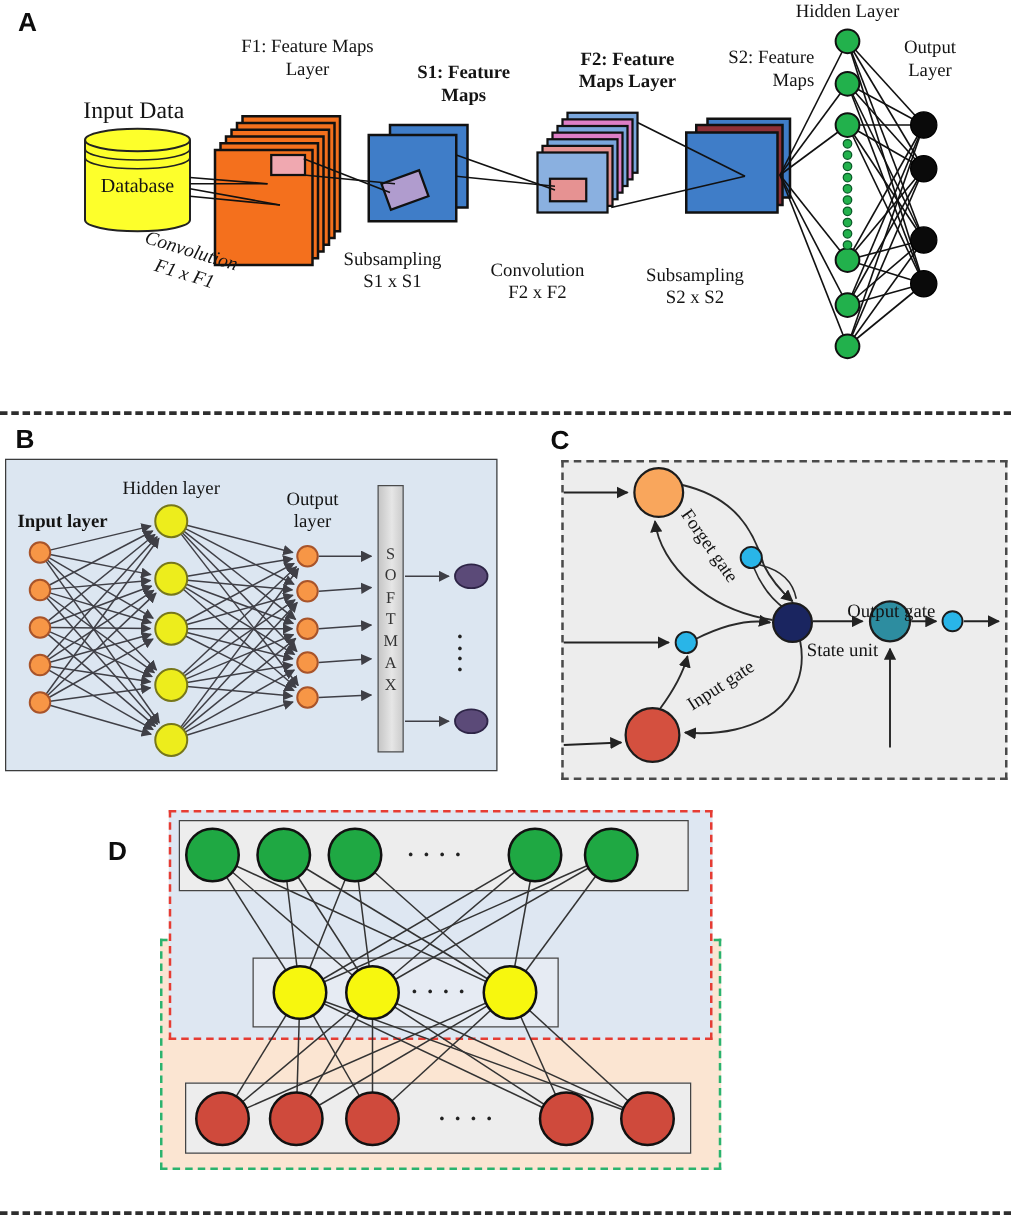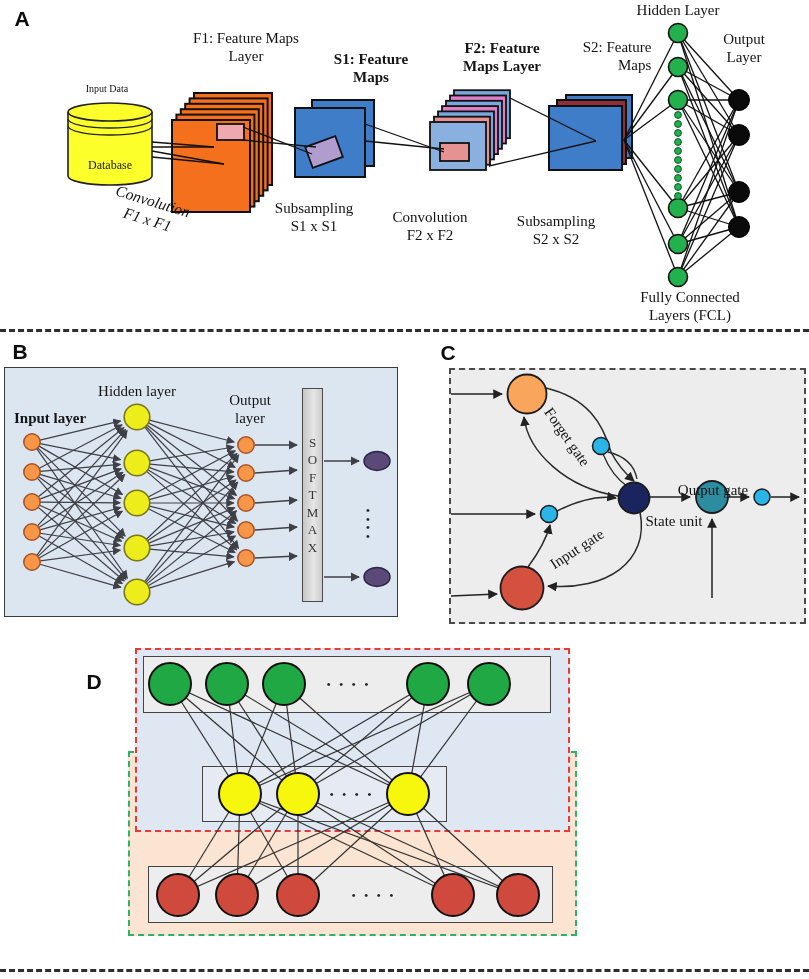--- a/index.html
+++ b/index.html
@@ -311,43 +311,41 @@
 M
 A
 X</div>
   </div>
 
   <div class="plabel" style="left:22px;top:19px;">A</div>
   <div class="plabel" style="left:20px;top:352px;">B</div>
   <div class="plabel" style="left:448px;top:353px;">C</div>
   <div class="plabel" style="left:94px;top:682px;">D</div>
 
-  <div class="lbl" style="left:107px;top:89px;font-size:10px;">Input Data</div>
-  <div class="lbl" style="left:110px;top:149px;font-size:12px;margin-top:16px;">Database</div>
+  <div class="lbl" style="left:107px;top:89px;font-size:19px;">Input Data</div>
+  <div class="lbl" style="left:110px;top:149px;font-size:16px;">Database</div>
   <div class="lbl" style="left:246px;top:47px;">F1: Feature Maps
 Layer</div>
   <div class="lbl ital" style="left:150px;top:211px;transform:translate(-50%,-50%) rotate(17deg);font-size:15.5px;">Convolution
 F1 x F1</div>
   <div class="lbl" style="left:371px;top:68px;font-weight:bold;">S1: Feature
 Maps</div>
   <div class="lbl" style="left:314px;top:217px;">Subsampling
 S1 x S1</div>
   <div class="lbl" style="left:502px;top:57px;font-weight:bold;">F2: Feature
 Maps Layer</div>
   <div class="lbl" style="left:430px;top:226px;">Convolution
 F2 x F2</div>
   <div class="lbl" style="left:617px;top:56px;text-align:right;">S2: Feature
 Maps</div>
   <div class="lbl" style="left:556px;top:230px;">Subsampling
 S2 x S2</div>
   <div class="lbl" style="left:678px;top:10px;">Hidden Layer</div>
   <div class="lbl" style="left:744px;top:48px;">Output
 Layer</div>
-  <div class="lbl" style="left:690px;top:306px;">Fully Connected
-Layers (FCL)</div>
 
   <div class="lbl" style="left:50px;top:418px;font-weight:bold;">Input layer</div>
   <div class="lbl" style="left:137px;top:391px;">Hidden layer</div>
   <div class="lbl" style="left:250px;top:409px;">Output
 layer</div>
   <div class="dots-v" style="left:368px;top:523px;">•
 •
 •
 •</div>
 

